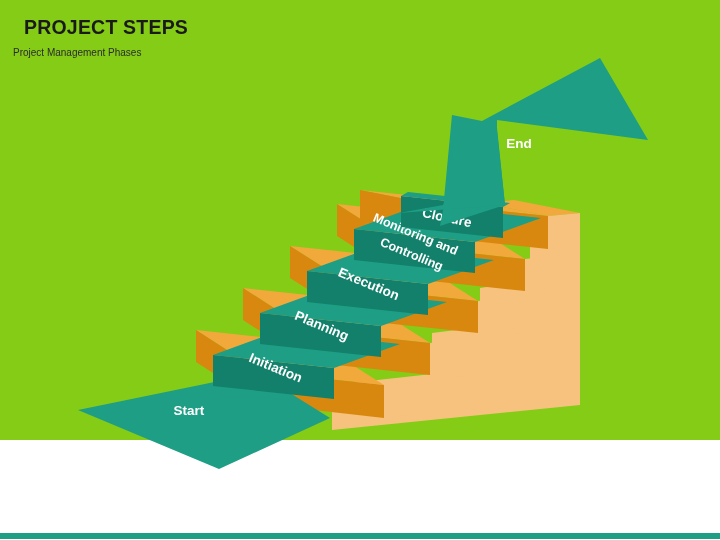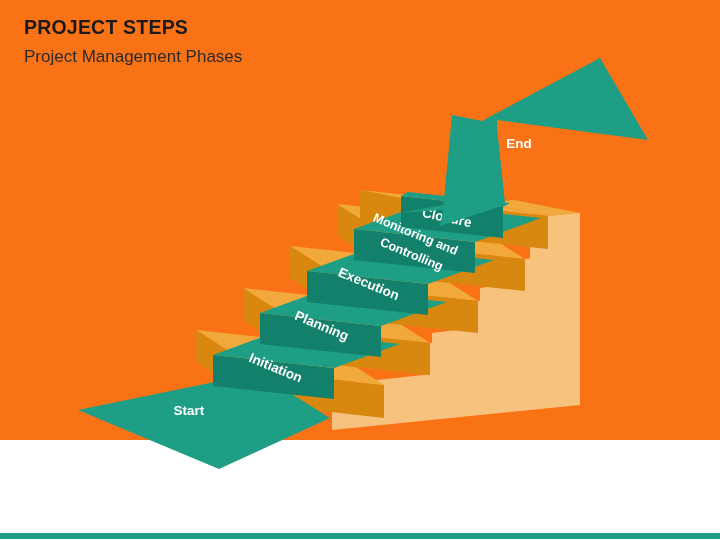--- a/index.html
+++ b/index.html
@@ -12,42 +12,42 @@
     background: #ffffff;
     font-family: "Liberation Sans", sans-serif;
     overflow: hidden;
     position: relative;
   }
   #slide {
     position: absolute;
     top: 0; left: 0;
     width: 720px;
     height: 440px;
-    background: #f97316;
+    background: #84cc16;
   }
   #header {
     position: absolute;
     top: 0; left: 0;
     width: 720px;
   }
   #page-title {
     position: absolute;
     left: 24px;
     top: 16px;
     font-size: 19.5px;
     font-weight: bold;
     letter-spacing: 0.2px;
     color: #1a1a1a;
     white-space: nowrap;
   }
   #page-subtitle {
     position: absolute;
-    left: 24px;
+    left: 13px;
     top: 47px;
-    font-size: 17px;
+    font-size: 10px;
     font-weight: normal;
     color: #2b2b2b;
     white-space: nowrap;
   }
   #diagram {
     position: absolute;
     top: 0; left: 0;
     width: 720px;
     height: 540px;
   }

